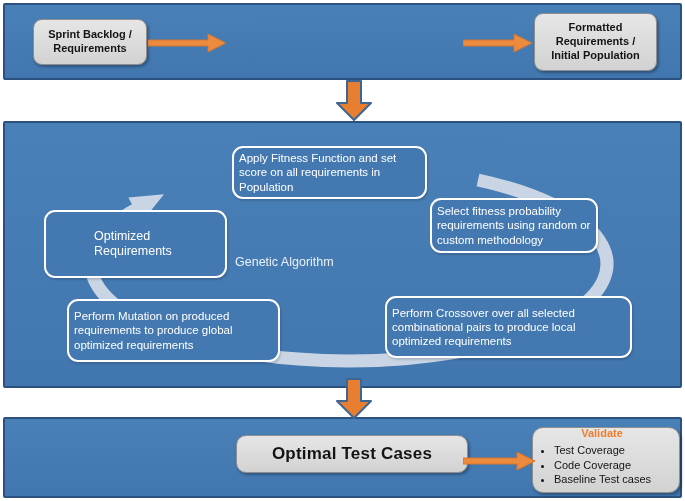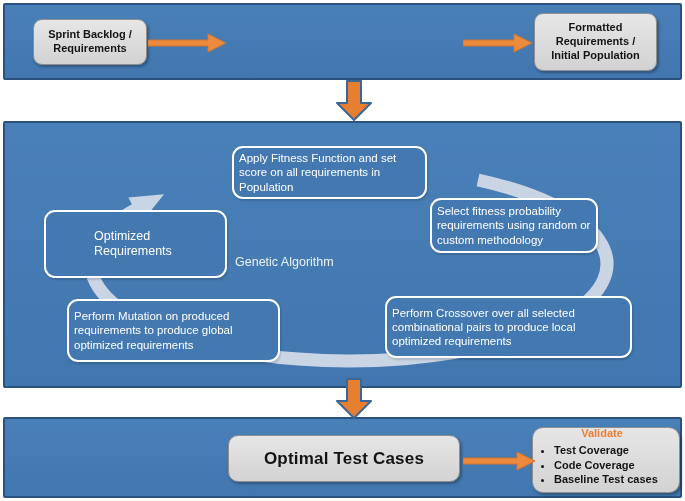--- a/index.html
+++ b/index.html
@@ -25,21 +25,21 @@
   .cycle{position:absolute;left:0;top:0;z-index:1;}
   .ga-label{position:absolute;left:230px;top:132px;width:220px;text-align:left;
         color:#eaf1f8;font-size:12.5px;z-index:2;}
   .varrow{position:absolute;left:334px;width:40px;height:41px;z-index:3;}
   .harrow{position:absolute;z-index:3;}
   .result-box{font-size:17px;letter-spacing:.2px;border-radius:10px;}
   .validate-box{flex-direction:column;align-items:stretch;justify-content:flex-end;
         padding:5px 16px 4px 8px;border-radius:11px;}
   .validate-title{text-align:center;font-size:11px;font-weight:bold;margin:0 0 2px 0;}
   .validate-list{margin:0;padding:0 0 0 13px;list-style:disc;text-align:left;
-        font-size:11px;font-weight:bold;color:#141414;}
+        font-size:11px;font-weight:normal;color:#141414;}
   .validate-list li{margin:1px 0;}
 </style>
 </head>
 <body>
 
 <div class="stage">
 
   <div class="band band-top">
     <div class="gray-box" style="left:28px;top:14px;width:114px;height:46px;padding:0 8px;">
       <span>Sprint Backlog / Requirements</span>
@@ -90,21 +90,21 @@
     </div>
 
     <div class="ga-label">Genetic Algorithm</div>
   </div>
 
   <svg class="varrow" style="top:378px;" viewBox="0 0 40 41">
     <polygon points="13,1 27,1 27,23 37,23 20,40 3,23 13,23" fill="#e87e2f" stroke="#3d6695" stroke-width="2" stroke-linejoin="round"></polygon>
   </svg>
 
   <div class="band band-bot">
-    <div class="gray-box result-box" style="left:223px;top:16px;width:232px;height:47px;">
+    <div class="gray-box result-box" style="left:231px;top:16px;width:232px;height:38px;">
       <span>Optimal Test Cases</span>
     </div>
     <svg class="harrow" style="left:458px;top:31px;" width="73" height="22" viewBox="0 0 73 22">
       <polygon points="0,8 54,8 54,2 72,11 54,20 54,14 0,14" fill="#ec8b3e" stroke="#d3742c" stroke-width="1"></polygon>
     </svg>
     <div class="gray-box validate-box" style="left:527px;top:8px;width:148px;height:66px;">
       <div class="validate-title" style="color:#ed7d31;">Validate</div>
       <ul class="validate-list">
         <li>Test Coverage</li>
         <li>Code Coverage</li>

